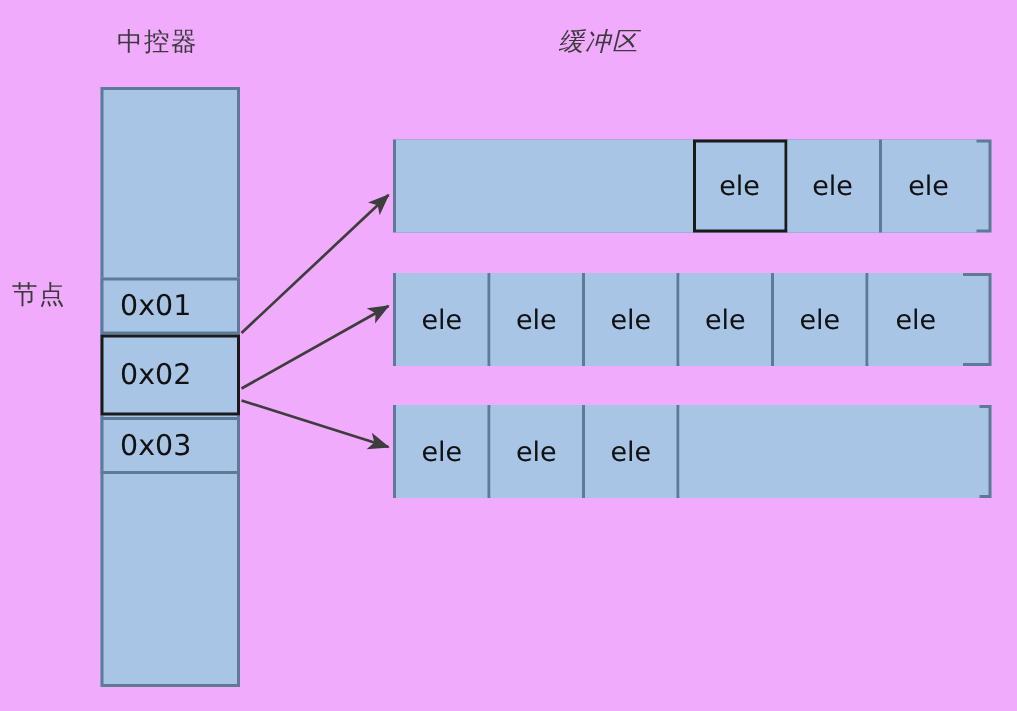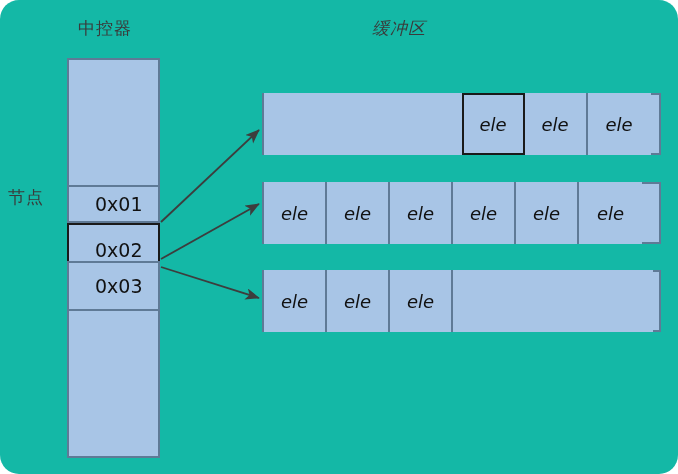--- a/index.html
+++ b/index.html
@@ -7,23 +7,22 @@
     padding: 0;
     background: #ffffff;
   }
   body {
     font-family: "Liberation Sans", "DejaVu Sans", sans-serif;
   }
   #canvas {
     position: relative;
     width: 678px;
     height: 474px;
-    background: #14b8a6;
+    background: #f0abfc;
     overflow: hidden;
-    border-radius: 19px;
   }
 
   
   .label {
     position: absolute;
     color: #3a3a3a;
     font-size: 17px;
     line-height: 20px;
     letter-spacing: 1px;
     white-space: nowrap;
@@ -49,21 +48,21 @@
     left: -2px;
     width: 93px;
     box-sizing: border-box;
     background: #a8c5e6;
     border: 2px solid #5f7a96;
     color: #111111;
     font-size: 19px;
     font-family: "DejaVu Sans", "Liberation Sans", sans-serif;
     display: flex;
     align-items: center;
-    padding-left: 26px;
+    padding-left: 11px;
   }
   .node-cell.highlight {
     border: 2px solid #1a1a1a;
     box-shadow: 0 0 0 0 #000;
   }
 
   
   .buffer-row {
     position: absolute;
     left: 262px;
@@ -81,21 +80,21 @@
     align-items: center;
     justify-content: center;
     color: #111111;
     font-size: 18px;
     font-family: "DejaVu Sans", "Liberation Sans", sans-serif;
     border-right: 2px solid #5f7a96;
     margin: -2px 0;
     height: 62px;
   }
   .buf-cell:last-child { border-right: none; }
-  .buf-cell.w1 { width: 63px; font-style: italic; }
+  .buf-cell.w1 { width: 63px; }
   .buf-cell.w3 { width: 199.5px; }
   .buf-cell.strong {
     border: 2px solid #1a1a1a;
     margin-left: -2px;
   }
 
   
   #arrow-layer {
     position: absolute;
     left: 0;
@@ -116,21 +115,21 @@
 
   <div class="label" id="label-node">节点</div>
 
   <div id="controller-column">
     <div class="node-cell" style="top:125px; height:38px;">
       <span>0x01</span>
     </div>
     <div class="node-cell highlight" style="top:163px; height:54px;">
       <span>0x02</span>
     </div>
-    <div class="node-cell" style="top:201px; height:50px;">
+    <div class="node-cell" style="top:218px; height:38px;">
       <span>0x03</span>
     </div>
   </div>
 
   <div class="buffer-row" id="buffer-row-1" style="top:93px;">
     <div class="buf-cell w3"></div>
     <div class="buf-cell w1 strong">ele</div>
     <div class="buf-cell w1">ele</div>
     <div class="buf-cell w1">ele</div>
   </div>

